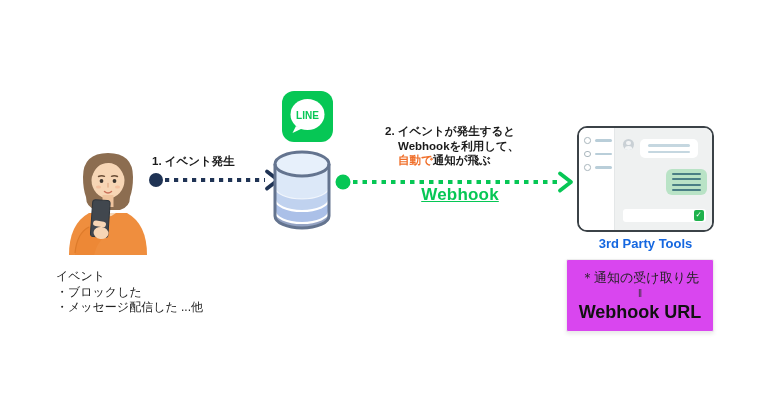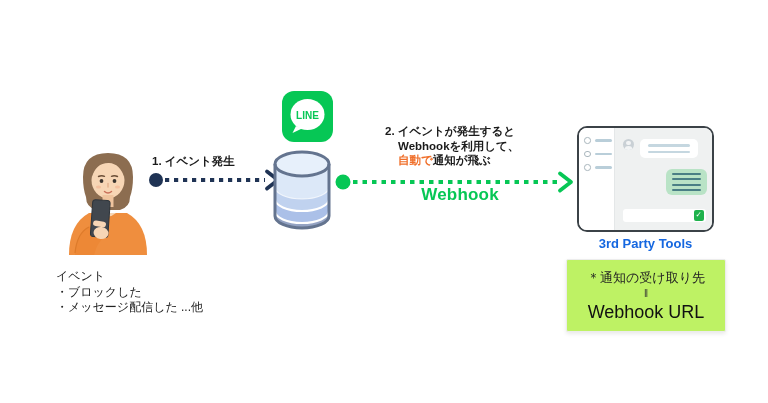--- a/index.html
+++ b/index.html
@@ -11,21 +11,21 @@
   .event-caption{left:56px;top:269px;font-size:12px;line-height:15.5px;color:#222;}
   .event-caption div{white-space:pre;}
 
   
   .step1-label{left:152px;top:126px;font-size:11.5px;font-weight:700;line-height:15px;margin-top:28px;}
   .step2-label{left:385px;top:124px;font-size:11.5px;font-weight:700;line-height:14.5px;}
   .step2-label .indent{padding-left:13px;}
   .hl-orange{color:#F06F2A;margin-top:8px;}
 
   
-  .webhook-label{left:408px;top:185px;width:104px;text-align:center;font-size:17px;font-weight:700;color:#06C755;letter-spacing:.2px;}
+  .webhook-label{left:408px;top:185px;width:104px;text-align:center;font-size:17px;font-weight:700;color:#06C755;letter-spacing:.2px;text-decoration:underline;}
 
   
   .tool-window{left:577px;top:126px;width:137px;height:106px;box-sizing:border-box;border:2.5px solid #3b4247;border-radius:10px;background:#fff;display:flex;overflow:hidden;}
   .tw-sidebar{width:36px;background:#fff;border-right:1.5px solid #e4e7e8;box-sizing:border-box;padding-top:9px;}
   .tw-row{display:flex;align-items:center;margin:0 0 7px 5px;}
   .tw-avatar-s{width:6.5px;height:6.5px;border:1.5px solid #a9b6bd;border-radius:50%;box-sizing:border-box;flex:0 0 auto;}
   .tw-line-s{width:17px;height:2.5px;background:#b9ced9;border-radius:2px;margin-left:4px;}
   .tw-main{position:relative;flex:1;background:#eff1f1;}
   .tw-msg-left{position:absolute;left:8px;top:11px;display:flex;align-items:flex-start;}
   .tw-avatar{position:relative;width:11px;height:11px;border-radius:50%;background:#c9d0d5;overflow:hidden;flex:0 0 auto;}
@@ -33,24 +33,24 @@
   .tw-avatar::after{content:"";position:absolute;left:1.6px;top:7px;width:7.8px;height:5px;border-radius:50% 50% 0 0;background:#f2f4f5;}
   .tw-bubble-white{margin-left:6px;width:58px;height:19px;background:#fff;border-radius:5px;padding-top:1px;box-sizing:border-box;}
   .tw-bubble-white i{display:block;width:42px;height:2.5px;background:#c5d7e0;border-radius:2px;margin:4px auto 0;}
   .tw-bubble-green{position:absolute;right:5px;top:41px;width:41px;height:26px;background:#b9e3c6;border-radius:6px;padding-top:1px;box-sizing:border-box;}
   .tw-bubble-green i{display:block;width:29px;height:2px;background:#4a7f85;border-radius:2px;margin:3.2px auto 0;}
   .tw-input{position:absolute;left:8px;right:6px;bottom:8px;height:13px;background:#fff;border-radius:3px;}
   .tw-send{position:absolute;right:2px;top:1.25px;width:10.5px;height:10.5px;background:#1fb24c;border-radius:2px;color:#fff;font-size:7.5px;line-height:10.5px;text-align:center;font-weight:700;}
   .tool-title{left:577px;top:236px;width:137px;text-align:center;font-size:13px;font-weight:700;color:#1567E0;}
 
   
-  .note-box{left:566px;top:259px;width:160px;height:73px;box-sizing:border-box;background:#bef264;border:1px solid #ececec;border-radius:2px;box-shadow:0 2px 4px rgba(0,0,0,.09);text-align:center;padding-top:10px;}
+  .note-box{left:566px;top:259px;width:148px;height:73px;box-sizing:border-box;background:#d946ef;border:1px solid #ececec;border-radius:2px;box-shadow:0 2px 4px rgba(0,0,0,.09);text-align:center;padding-top:10px;}
   .note-line1{font-size:13px;color:#222;line-height:16px;}
   .note-equals{font-size:10px;color:#333;line-height:13px;margin-top:1px;}
-  .note-line2{font-size:18px;font-weight:400;color:#111;line-height:22px;margin-top:1px;}
+  .note-line2{font-size:18px;font-weight:700;color:#111;line-height:22px;margin-top:1px;}
 
   svg{display:block;}
 </style>
 </head>
 <body>
 
 <div class="canvas">
 
   <svg class="abs" style="left:62px;top:147px;" width="92" height="108" viewBox="0 0 92 108">
     <path d="M24 50 Q21 42 21 30 Q21 6 46 6 Q71 6 71 30 Q71 42 68 50 Q68 60 58 63 L34 63 Q24 60 24 50 Z" fill="#8C6D50"></path>

